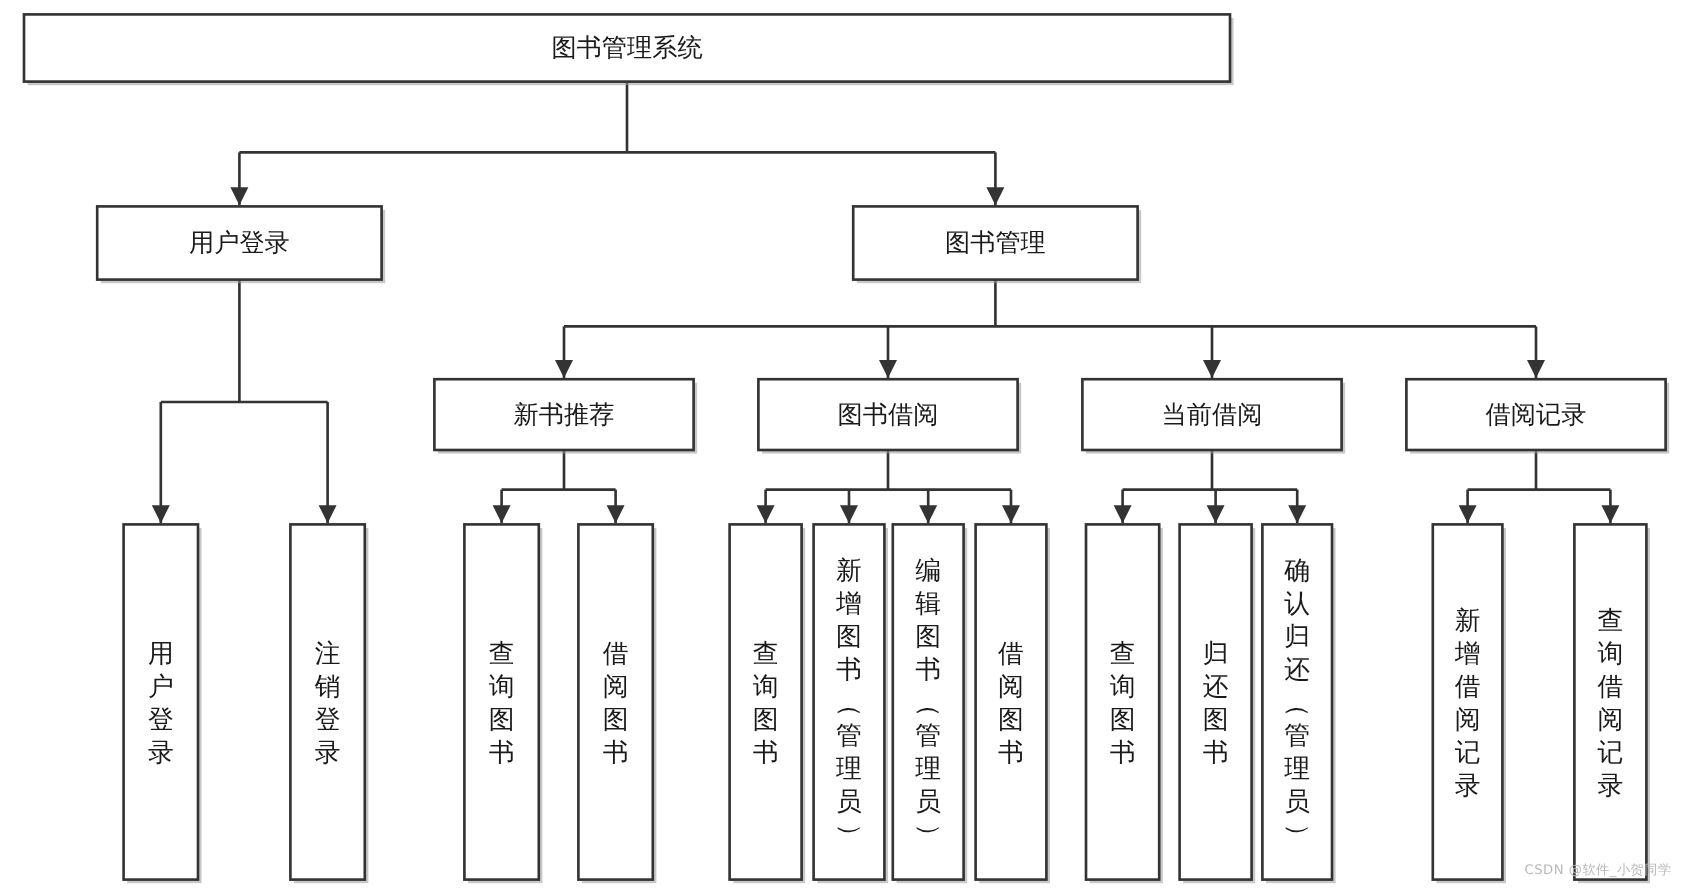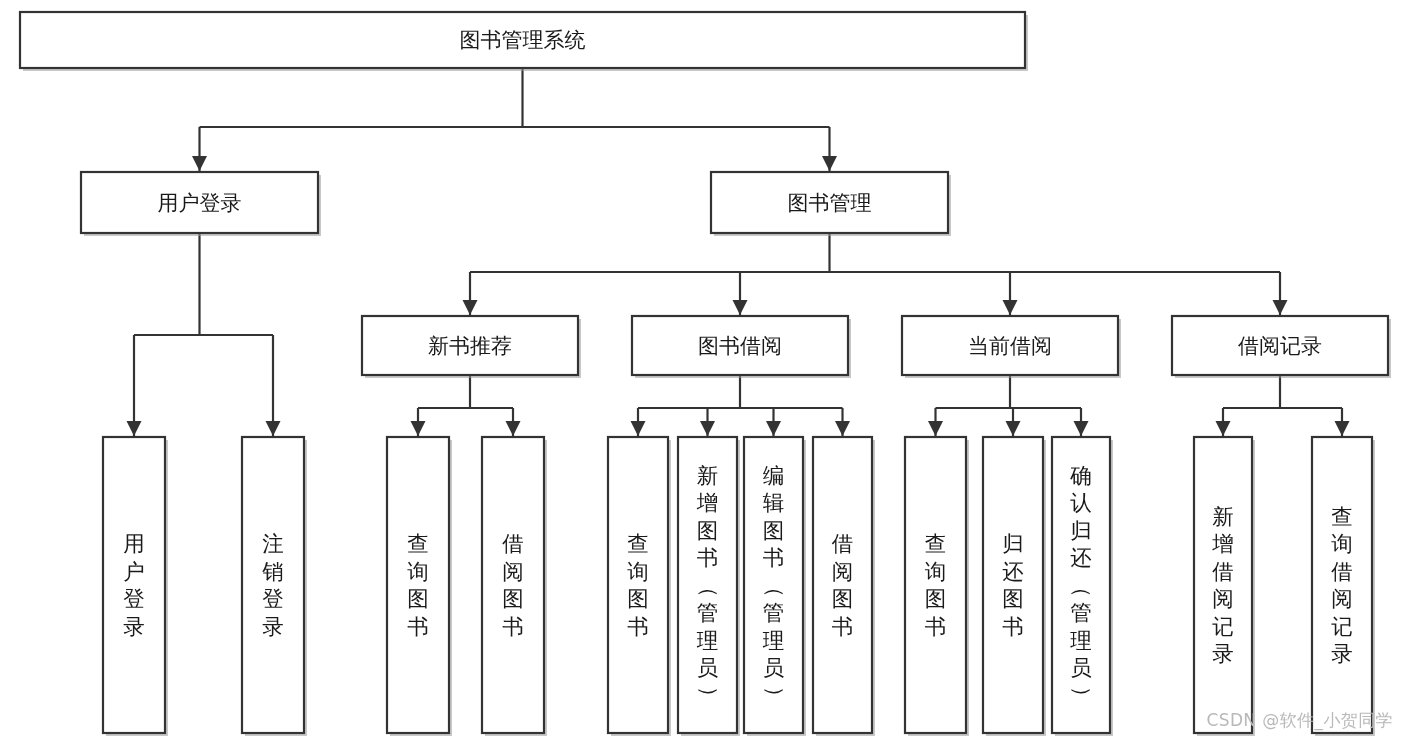--- a/index.html
+++ b/index.html
@@ -56,21 +56,21 @@
     font-family: "DejaVu Sans", "Liberation Sans", sans-serif;
     fill: #1a1a1a;
     font-size: 21.5px;
     text-anchor: middle;
   }
   .watermark {
     position: absolute;
     right: 12px;
     bottom: 6px;
     font-family: "DejaVu Sans", "Liberation Sans", sans-serif;
-    font-size: 17px;
+    font-size: 11px;
     color: #b9b9b9;
     letter-spacing: 0.4px;
     white-space: nowrap;
     pointer-events: none;
   }
 </style>
 </head>
 <body>
 
 <div id="diagram-root">

